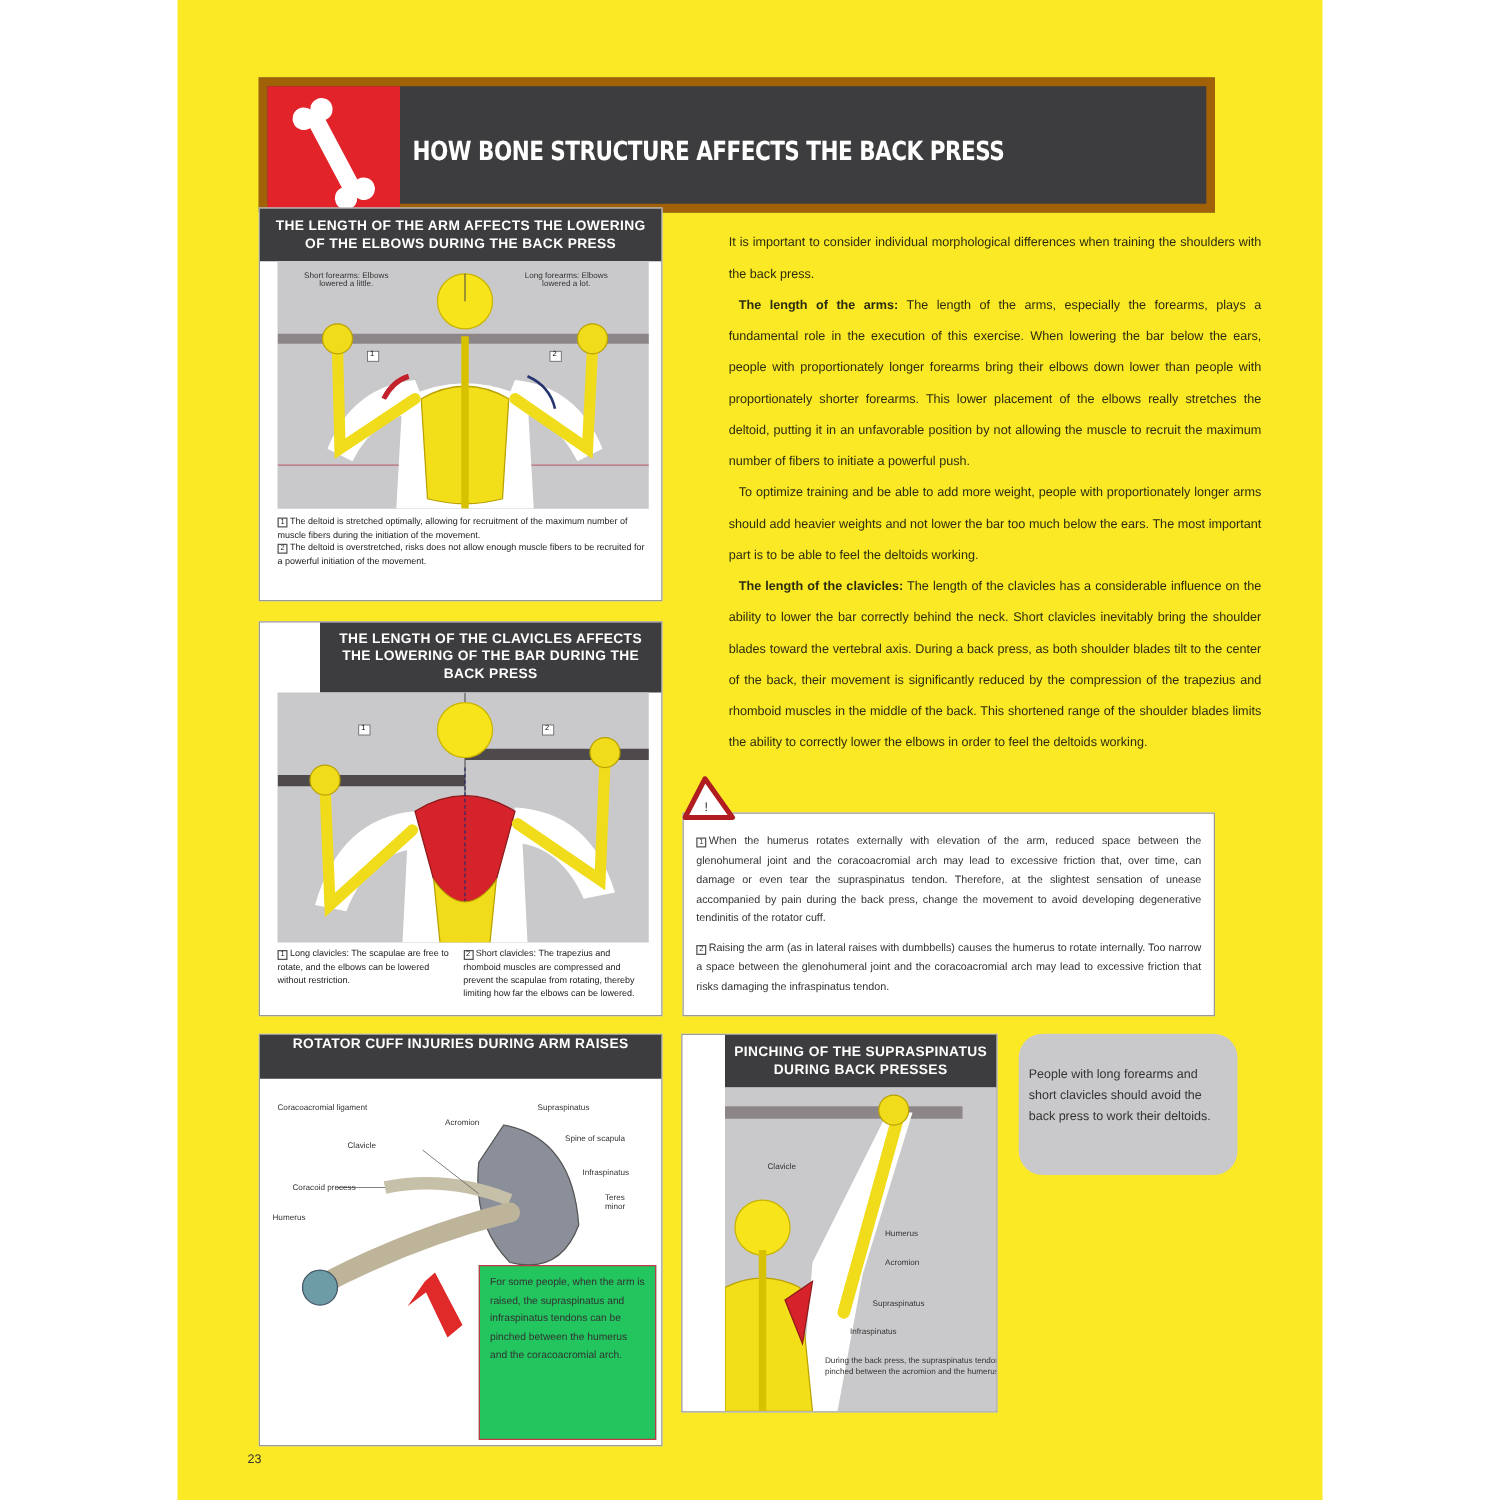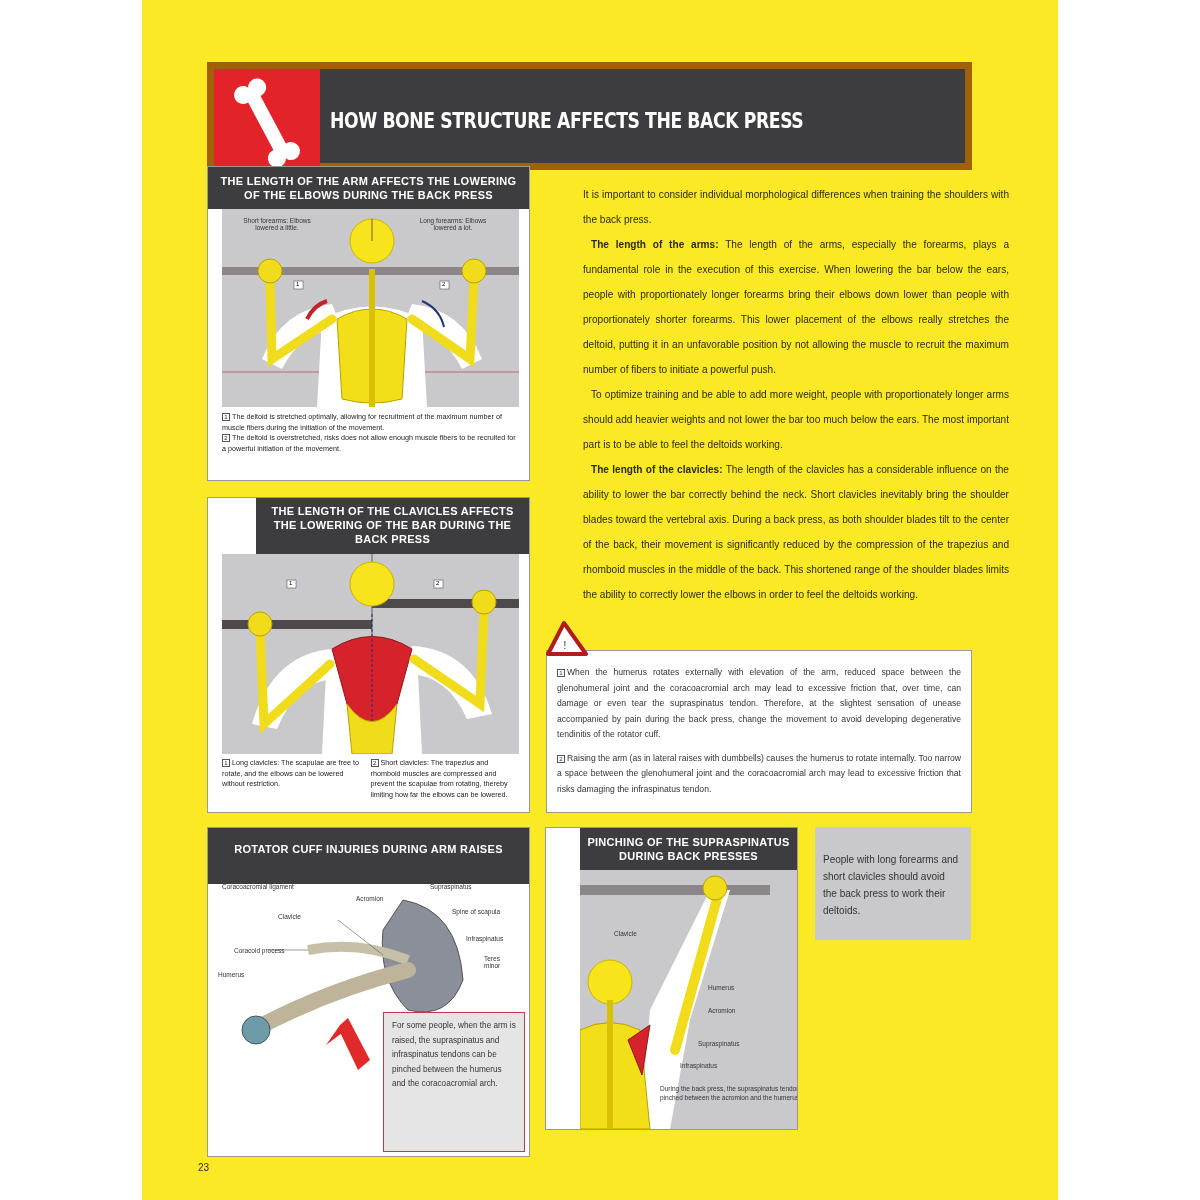--- a/index.html
+++ b/index.html
@@ -18,24 +18,24 @@
   .num { display: inline-block; border: 1px solid #555; width: 8px; height: 8px; font-size: 6px; line-height: 7px; text-align: center; margin-right: 2px; }
 
   .body-text { position: absolute; left: 572px; top: 182px; width: 426px; font-size: 10.1px; line-height: 25px; color: #2c2c10; text-align: justify; margin-left: 11px; }
   .body-text p { text-indent: 8px; }
   .body-text p.first { text-indent: 0; }
   .body-text b { font-weight: bold; }
 
   .warn-box { position: absolute; left: 546px; top: 650px; width: 426px; height: 163px; background: #fff; border: 1px solid #999; padding: 14px 10px 8px 10px; font-size: 8.6px; line-height: 15.5px; color: #333; text-align: justify; }
   .warn-icon { position: absolute; left: 546px; top: 620px; width: 44px; height: 38px; }
 
-  .tip-box { position: absolute; left: 815px; top: 827px; width: 156px; height: 113px; background: #c9c9cb; padding: 24px 10px 8px 8px; font-size: 10px; line-height: 17px; color: #333; }
+  .tip-box { position: absolute; left: 815px; top: 827px; width: 175px; height: 113px; background: #c9c9cb; padding: 24px 10px 8px 8px; font-size: 10px; line-height: 17px; color: #333; border-radius: 19px; }
 
   .label { position: absolute; font-size: 6.5px; color: #333; white-space: nowrap; }
-  .callout { position: absolute; left: 383px; top: 1012px; width: 142px; height: 140px; border: 1px solid #c23a4a; background: #e5e5e5; padding: 6px 8px; font-size: 8.2px; line-height: 14.6px; color: #333; }
+  .callout { position: absolute; left: 383px; top: 1012px; width: 142px; height: 140px; border: 1px solid #c23a4a; background: #22c55e; padding: 6px 8px; font-size: 8.2px; line-height: 14.6px; color: #333; }
   .pagenum { position: absolute; left: 198px; top: 1162px; font-size: 10px; color: #333; }
 </style>
 </head>
 <body>
 
 <div class="page"></div>
 
 <div class="banner">
   <div class="banner-icon">
     <svg width="106" height="108" viewBox="0 0 106 108">
@@ -124,21 +124,21 @@
 <div class="warn-box">
   <p><span class="num">1</span><span>When the humerus rotates externally with elevation of the arm, reduced space between the glenohumeral joint and the coracoacromial arch may lead to excessive friction that, over time, can damage or even tear the supraspinatus tendon. Therefore, at the slightest sensation of unease accompanied by pain during the back press, change the movement to avoid developing degenerative tendinitis of the rotator cuff.</span></p>
   <p style="margin-top:8px;"><span class="num">2</span><span>Raising the arm (as in lateral raises with dumbbells) causes the humerus to rotate internally. Too narrow a space between the glenohumeral joint and the coracoacromial arch may lead to excessive friction that risks damaging the infraspinatus tendon.</span></p>
 </div>
 <svg class="warn-icon" viewBox="0 0 44 38">
   <polygon points="18,3 40,34 2,34" fill="#fff" stroke="#b01c20" stroke-width="4" stroke-linejoin="round"></polygon>
   <text x="19" y="29" font-size="10" font-family="Liberation Sans, sans-serif" fill="#333" text-anchor="middle">!</text>
 </svg>
 
 <div class="panel" style="left:207px; top:827px; width:323px; height:330px;">
-  <div class="panel-head" style="height:56px; padding-top:14px;">ROTATOR CUFF INJURIES DURING ARM RAISES</div>
+  <div class="panel-head" style="height:35px; padding-top:0;">ROTATOR CUFF INJURIES DURING ARM RAISES</div>
   <svg width="321" height="286" viewBox="0 0 321 286" style="position:absolute;left:0;top:42px;">
     <path d="M195 30 Q250 40 255 110 Q240 150 200 140 Q170 110 175 60 Z" fill="#8a8f9a" stroke="#555"></path>
     <path d="M100 80 Q150 70 200 90" fill="none" stroke="#c7c0a8" stroke-width="10"></path>
     <path d="M45 160 Q120 120 200 100" fill="none" stroke="#bdb49a" stroke-width="16" stroke-linecap="round"></path>
     <circle cx="48" cy="160" r="14" fill="#6d9ca7" stroke="#456"></circle>
     <path d="M130 50 L175 85" stroke="#555" stroke-width="0.6"></path>
     <path d="M60 80 L100 80" stroke="#555" stroke-width="0.6"></path>
     <polygon points="118,175 138,160 130,158 150,200 162,190 140,148 132,155" fill="#e02a2a"></polygon>
   </svg>
   <div class="label" style="left:14px; top:55px;">Coracoacromial ligament</div>

